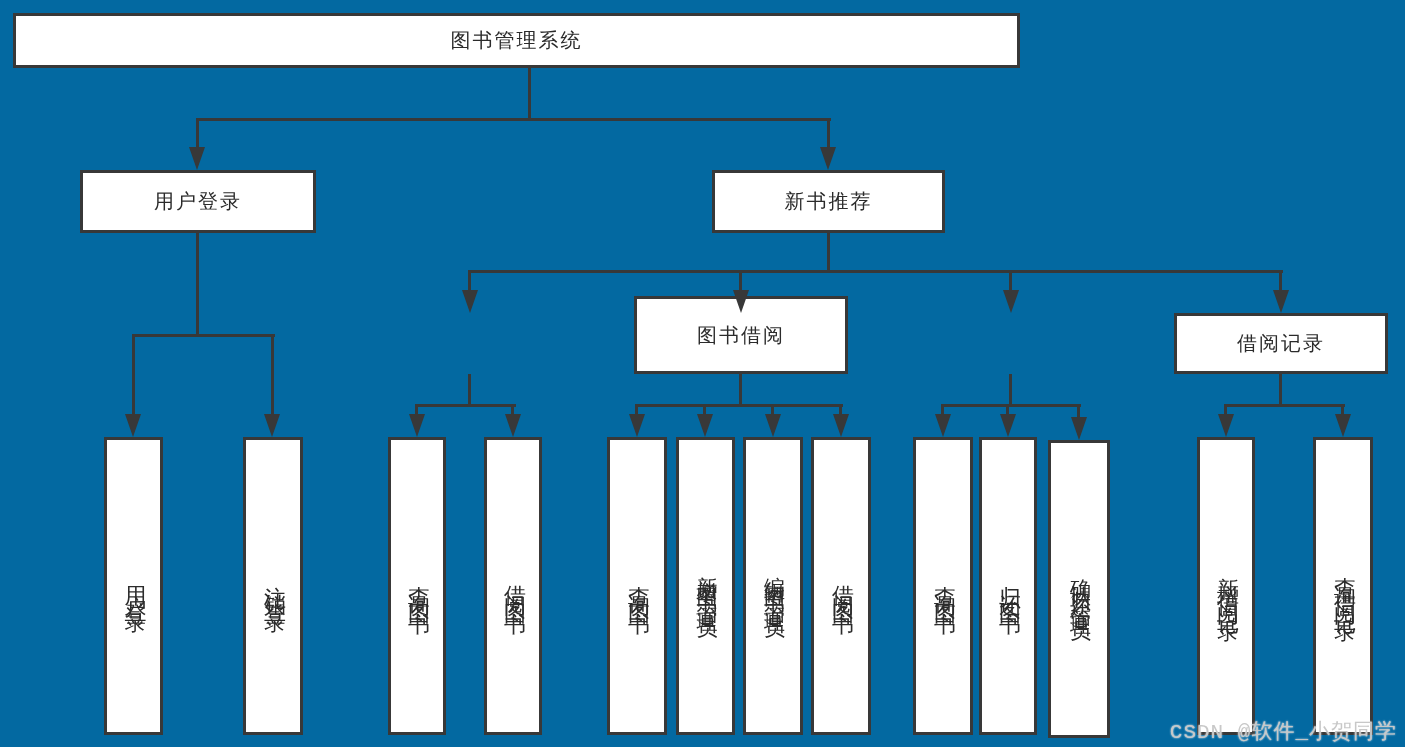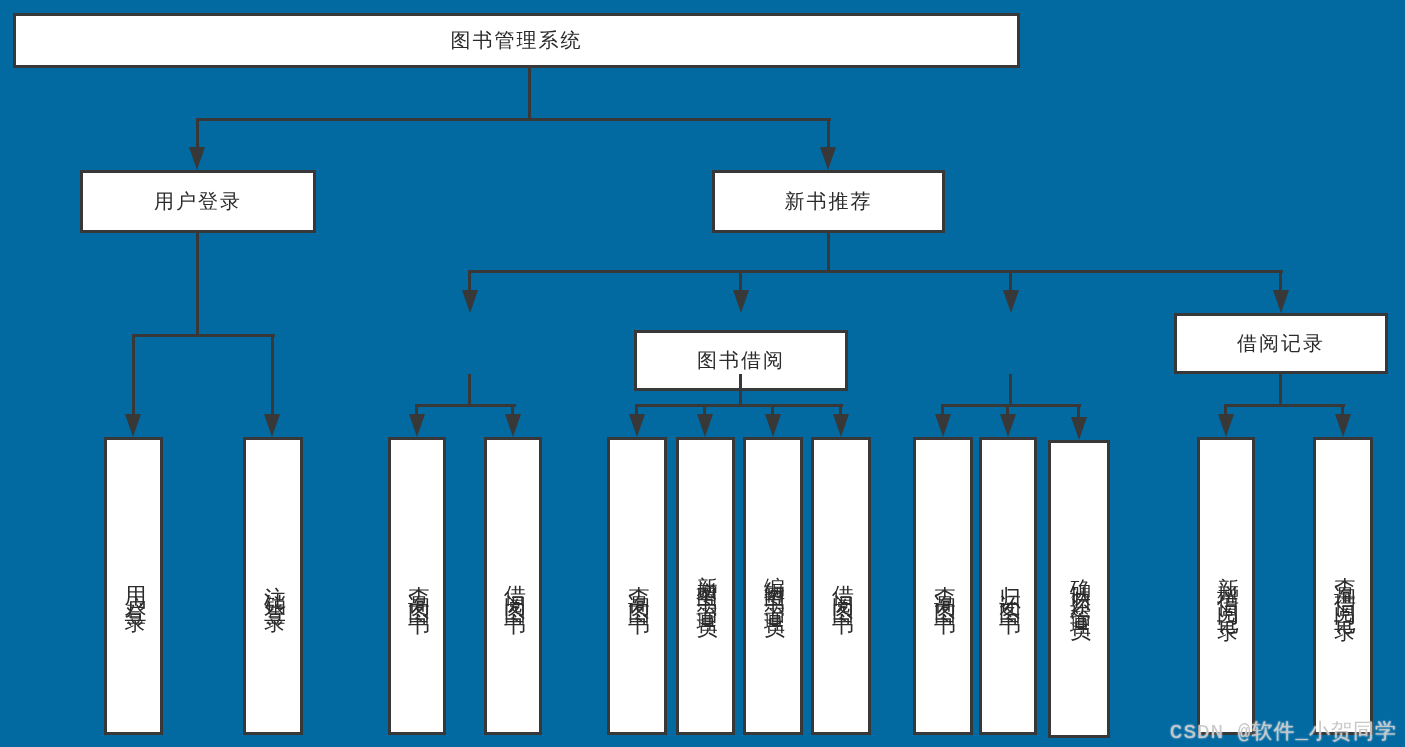--- a/index.html
+++ b/index.html
@@ -39,21 +39,21 @@
     <span class="lbl">图书管理系统</span>
   </div>
 
   <div class="node" style="left:80px;top:170px;width:236px;height:63px">
     <span class="lbl">用户登录</span>
   </div>
   <div class="node" style="left:712px;top:170px;width:233px;height:63px">
     <span class="lbl">新书推荐</span>
   </div>
 
-  <div class="node" style="left:634px;top:330px;width:214px;height:61px">
+  <div class="node" style="left:634px;top:296px;width:214px;height:78px">
     <span class="lbl">图书借阅</span>
   </div>
   <div class="node" style="left:1174px;top:313px;width:214px;height:61px">
     <span class="lbl">借阅记录</span>
   </div>
 
   <div class="node leaf" style="left:104px;top:437px;width:59px;height:298px">
     <span class="lbl">用户登录</span>
   </div>
   <div class="node leaf" style="left:243px;top:437px;width:60px;height:298px">

